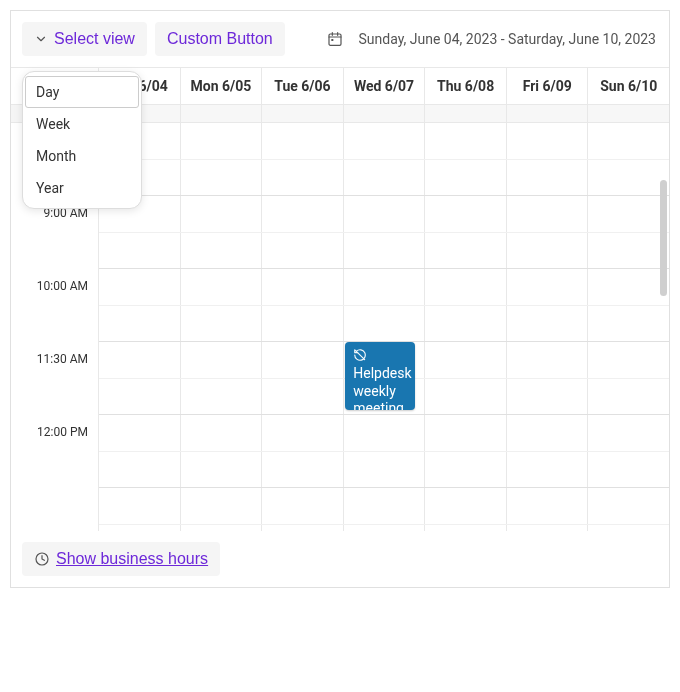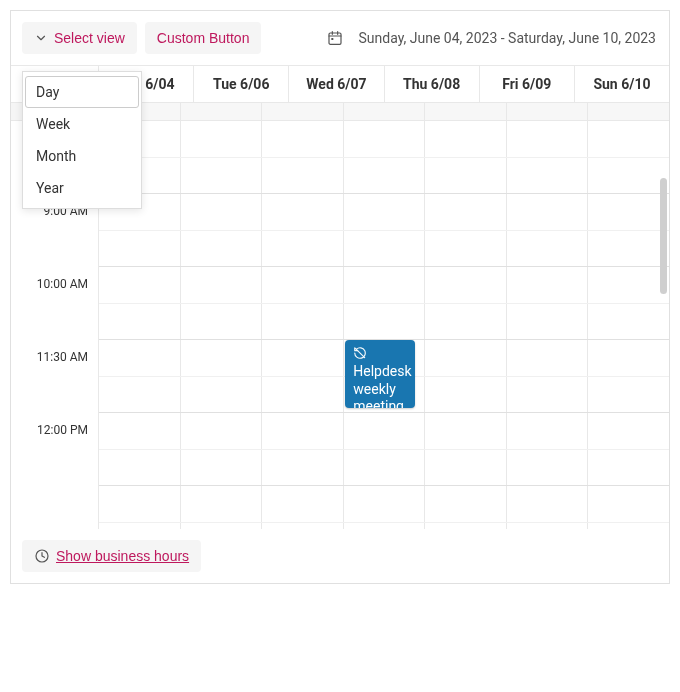--- a/index.html
+++ b/index.html
@@ -22,22 +22,22 @@
     }
     .btn {
       display: inline-flex;
       align-items: center;
       gap: 6px;
       padding: 7px 11px;
       background: #f5f5f5;
       border: 1px solid transparent;
       border-radius: 4px;
       cursor: pointer;
-      font-size: 14px;
-      color: #be185d;
+      font-size: 16px;
+      color: #6d28d9;
     }
     .btn + .btn { margin-left: 8px; }
     .chevron {
       width: 14px; height: 14px;
       flex: 0 0 auto;
     }
     .date-range {
       margin-left: auto;
       display: inline-flex;
       align-items: center;
@@ -46,21 +46,21 @@
       padding-right: 2px;
     }
     .cal-icon { width: 16px; height: 16px; }
     .dropdown {
       position: absolute;
       top: 60px;
       left: 11px;
       width: 120px;
       background: #fff;
       border: 1px solid #ddd;
-      border-radius: 0;
+      border-radius: 12px;
       box-shadow: 0 2px 8px rgba(0,0,0,0.1);
       z-index: 20;
       padding: 4px 0;
     }
     .dropdown-item {
       padding: 7px 10px;
       font-size: 14px;
       cursor: pointer;
       border: 1px solid transparent;
       margin: 0 2px;
@@ -230,20 +230,21 @@
             <div class="time-label">9:00 AM</div>
             <div class="time-label">10:00 AM</div>
             <div class="time-label">11:30 AM</div>
             <div class="time-label">12:00 PM</div>
           </div>
       </div>
     </div>
     <div class="days-col">
       <div class="header-row" id="day-headers">
           <div class="day-header">Sun 6/04</div>
+          <div class="day-header">Mon 6/05</div>
           <div class="day-header">Tue 6/06</div>
           <div class="day-header">Wed 6/07</div>
           <div class="day-header">Thu 6/08</div>
           <div class="day-header">Fri 6/09</div>
           <div class="day-header">Sun 6/10</div>
         </div>
       <div class="all-day-row" id="all-day-row">
           <div class="all-day-cell-day"></div>
           <div class="all-day-cell-day"></div>
           <div class="all-day-cell-day"></div>

